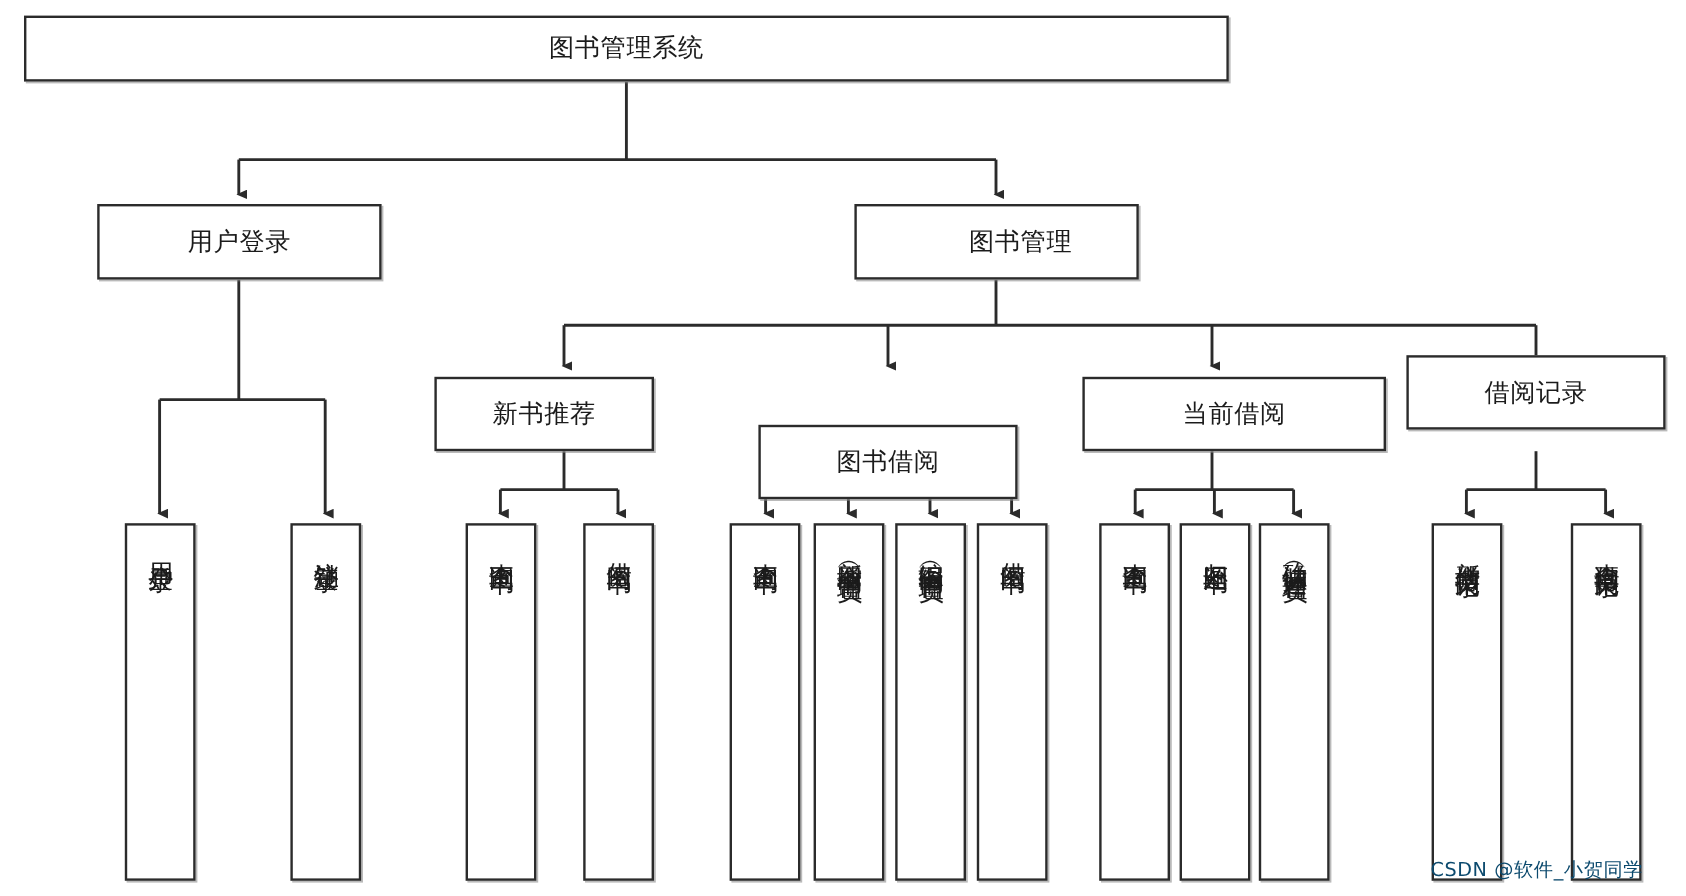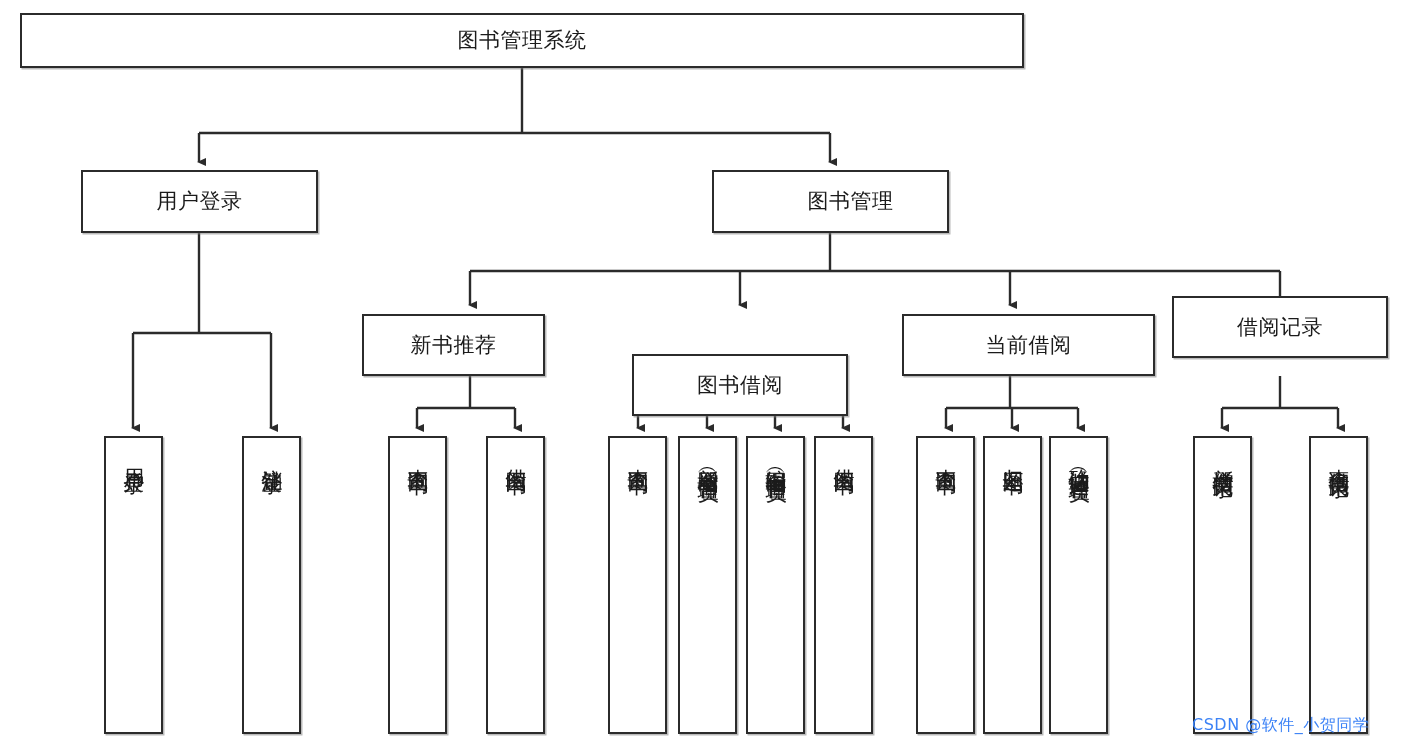--- a/index.html
+++ b/index.html
@@ -52,21 +52,21 @@
   .node.vertical .label {
     writing-mode: vertical-rl;
     text-orientation: upright;
     white-space: nowrap;
     font-size: 21px;
     line-height: 1;
     letter-spacing: 2px;
   }
   .watermark {
     position: absolute;
-    color: #3b82f6;
+    color: #0c4a6e;
     font-size: 16px;
     letter-spacing: 0.5px;
     white-space: nowrap;
     user-select: none;
   }
 </style>
 </head>
 <body>
 
 <div id="diagram-root">

